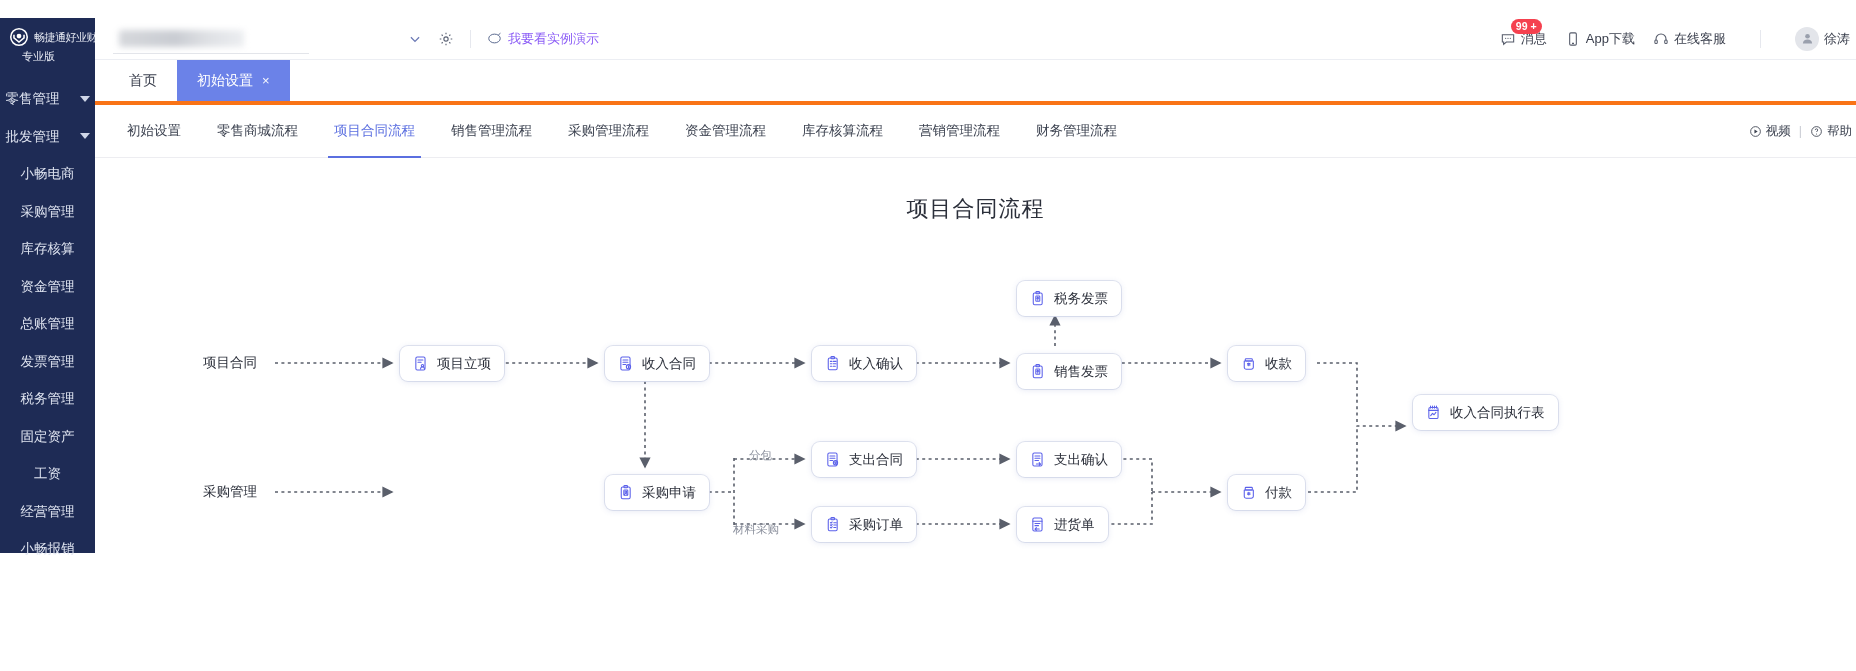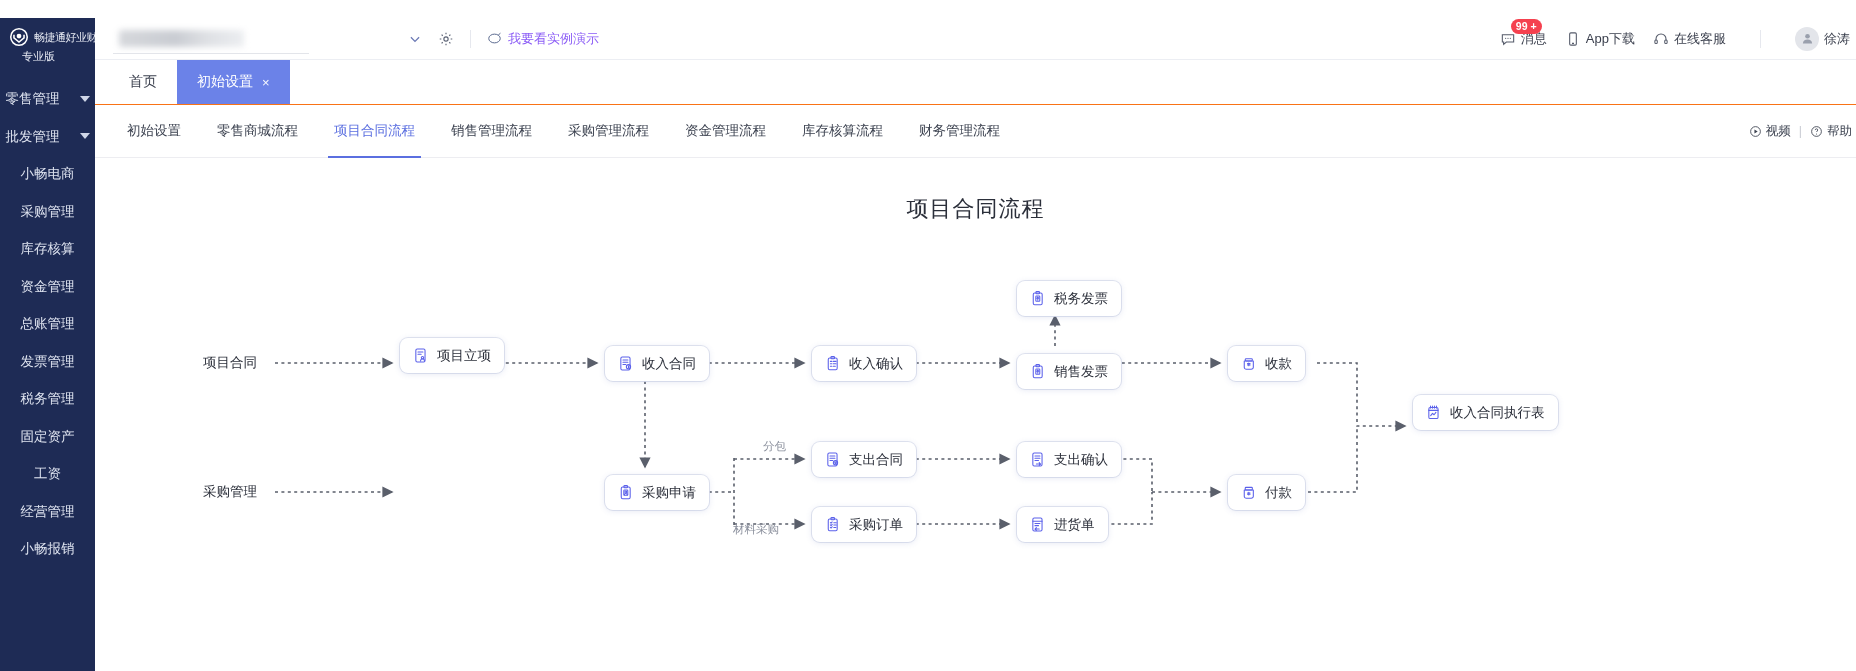--- a/index.html
+++ b/index.html
@@ -6,21 +6,21 @@
   html, body {
     width: 1856px; height: 671px;
     font-family: "Liberation Sans", "DejaVu Sans", sans-serif;
     background: #ffffff;
     overflow: hidden;
   }
   #app { position: relative; width: 1856px; height: 671px; background:#fff; }
 
   
   .sidebar {
-    position: absolute; left: 0; top: 18px; width: 95px; height: 653px;
+    position: absolute; left: 0; top: 18px; width: 95px; height: 535px;
     background: #1e2b55; color: #fff;
   }
   .brand { padding: 8px 0 2px 0; text-align: left; }
   .brand-row { display:flex; align-items:center; gap:4px; padding-left:8px; }
   .brand-logo { width: 22px; height: 22px; flex:0 0 22px; }
   .brand-name {
     font-size: 11px; color:#e7eaf3; letter-spacing:-0.5px;
     white-space:nowrap; overflow:hidden;
   }
   .brand-sub { font-size: 11px; color:#e7eaf3; padding-left:22px; margin-top:1px; }
@@ -66,21 +66,21 @@
   }
   .avatar {
     width:24px;height:24px;border-radius:50%;background:#e3e5ea;
     display:flex;align-items:center;justify-content:center;color:#9aa0ad;
   }
   .uname { font-size:13px; color:#3a3f4d; }
 
   
   .tabstrip {
     position:absolute; left:95px; top:60px; width:1761px; height:45px;
-    background:#fff; border-bottom:1px solid #f97316;
+    background:#fff; border-bottom:4px solid #f97316;
     display:flex; align-items:stretch; padding-left:14px;
   }
   .tab {
     display:flex;align-items:center;justify-content:center;
     padding:0 20px; font-size:14px; color:#3a3f4d; cursor:pointer;
   }
   .tab.active { background:#6b82e8; color:#fff; }
   .tab .tclose { margin-left:9px; font-size:13px; opacity:.95; }
 
   
@@ -268,20 +268,21 @@
 
   <div class="subtabs">
     <div style="display:flex;align-items:center;" id="subtab-list">
         <div class="stab">初始设置</div>
         <div class="stab">零售商城流程</div>
         <div class="stab active">项目合同流程</div>
         <div class="stab">销售管理流程</div>
         <div class="stab">采购管理流程</div>
         <div class="stab">资金管理流程</div>
         <div class="stab">库存核算流程</div>
+        <div class="stab">营销管理流程</div>
         <div class="stab">财务管理流程</div>
       </div>
     <div class="subright">
       <span class="sr">
         <span class="sr-ico">
           <svg viewBox="0 0 24 24" width="13" height="13" fill="none" stroke="#3c4250" stroke-width="1.6">
             <circle cx="12" cy="12" r="9"></circle>
               <path d="M10 8.3l6 3.7-6 3.7z" fill="#3c4250" stroke="none"></path>
           </svg>
         </span>
@@ -347,25 +348,25 @@
 
         <path d="M1213,334 L1262,334 L1262,268" marker-end="none"></path>
       </g>
     </svg>
 
     <div id="flow-labels">
         <div class="rowlabel" style="left: 108px; top: 196px;">项目合同</div>
         <div class="rowlabel" style="left: 108px; top: 325px;">采购管理</div>
       </div>
     <div id="flow-edgelabels">
-        <div class="edgelabel" style="left: 654px; top: 281px; margin-left: 14px;">分包</div>
+        <div class="edgelabel" style="left: 654px; top: 290px;">分包</div>
         <div class="edgelabel" style="left: 638px; top: 364px;">材料采购</div>
       </div>
     <div id="flow-nodes">
-        <div class="node" style="left: 305px; top: 180px;">
+        <div class="node" style="left: 305px; top: 188px;">
           <span class="nico"><svg viewBox="0 0 24 24" width="17" height="17" fill="none" stroke="#5b61ea" stroke-width="1.5" stroke-linejoin="round" stroke-linecap="round">
               <rect x="4" y="2.8" width="13" height="18.4" rx="2"></rect>
               <path d="M7 7h7M7 10.2h4.5"></path>
               <circle cx="13.4" cy="15" r="1.7"></circle>
               <path d="M10.6 19.6c0-1.6 1.3-2.6 2.8-2.6s2.8 1 2.8 2.6"></path>
             </svg></span>
           <span>项目立项</span>
         </div>
         <div class="node" style="left: 510px; top: 188px; text-align: right;">
           <span class="nico"><svg viewBox="0 0 24 24" width="17" height="17" fill="none" stroke="#5b61ea" stroke-width="1.5" stroke-linejoin="round" stroke-linecap="round">

